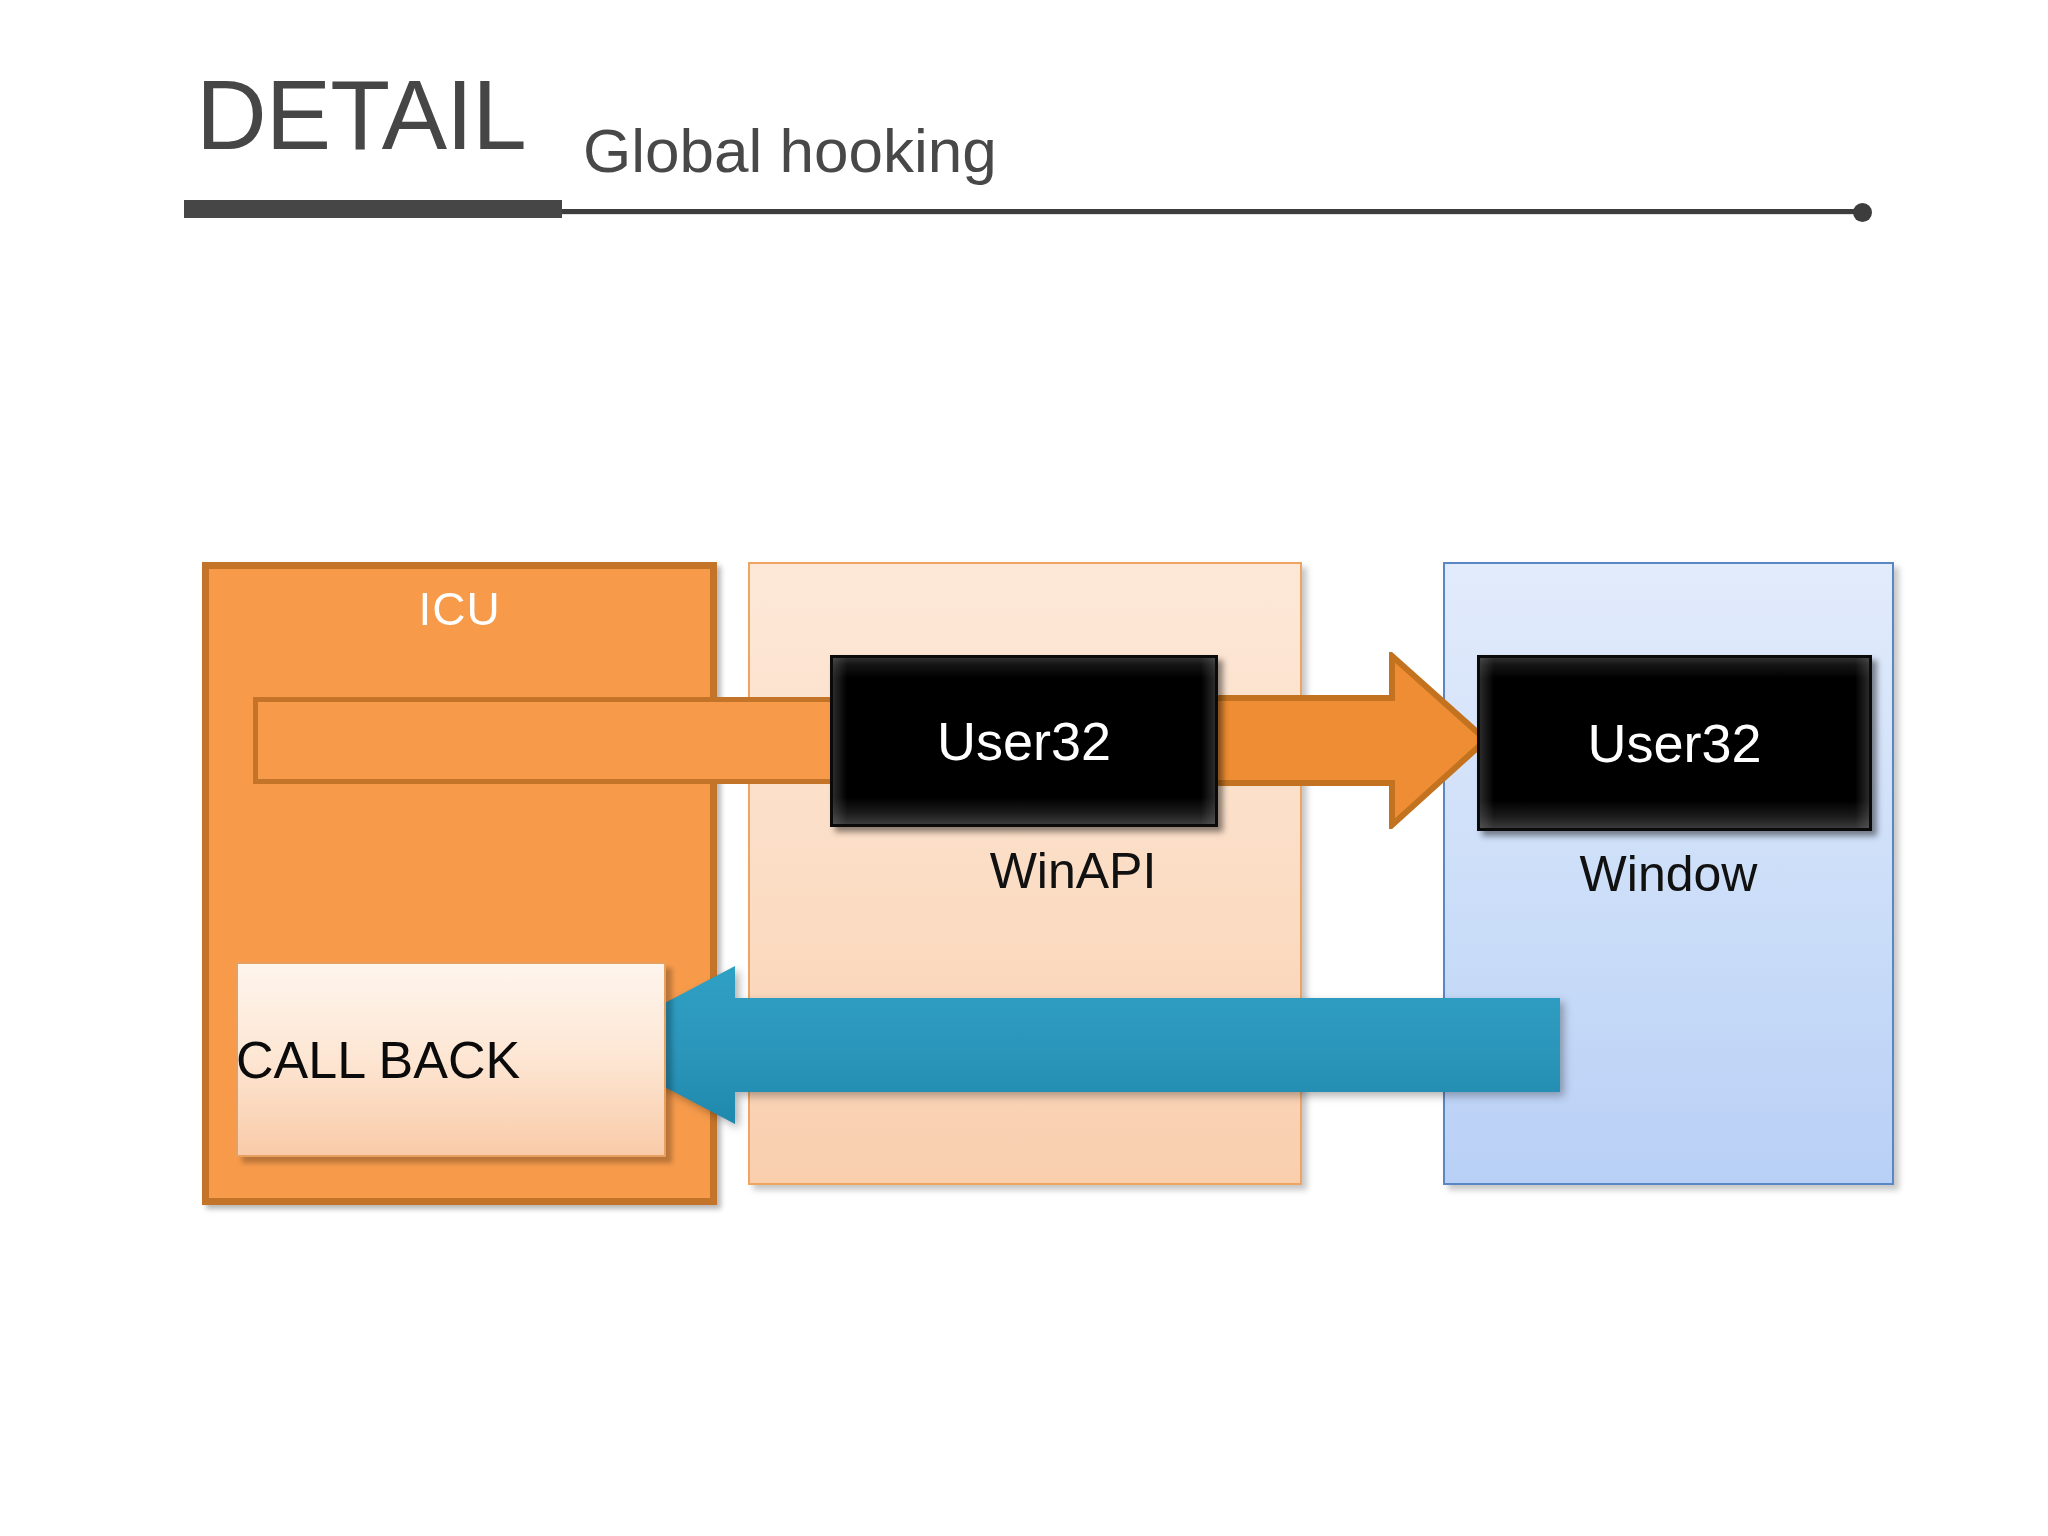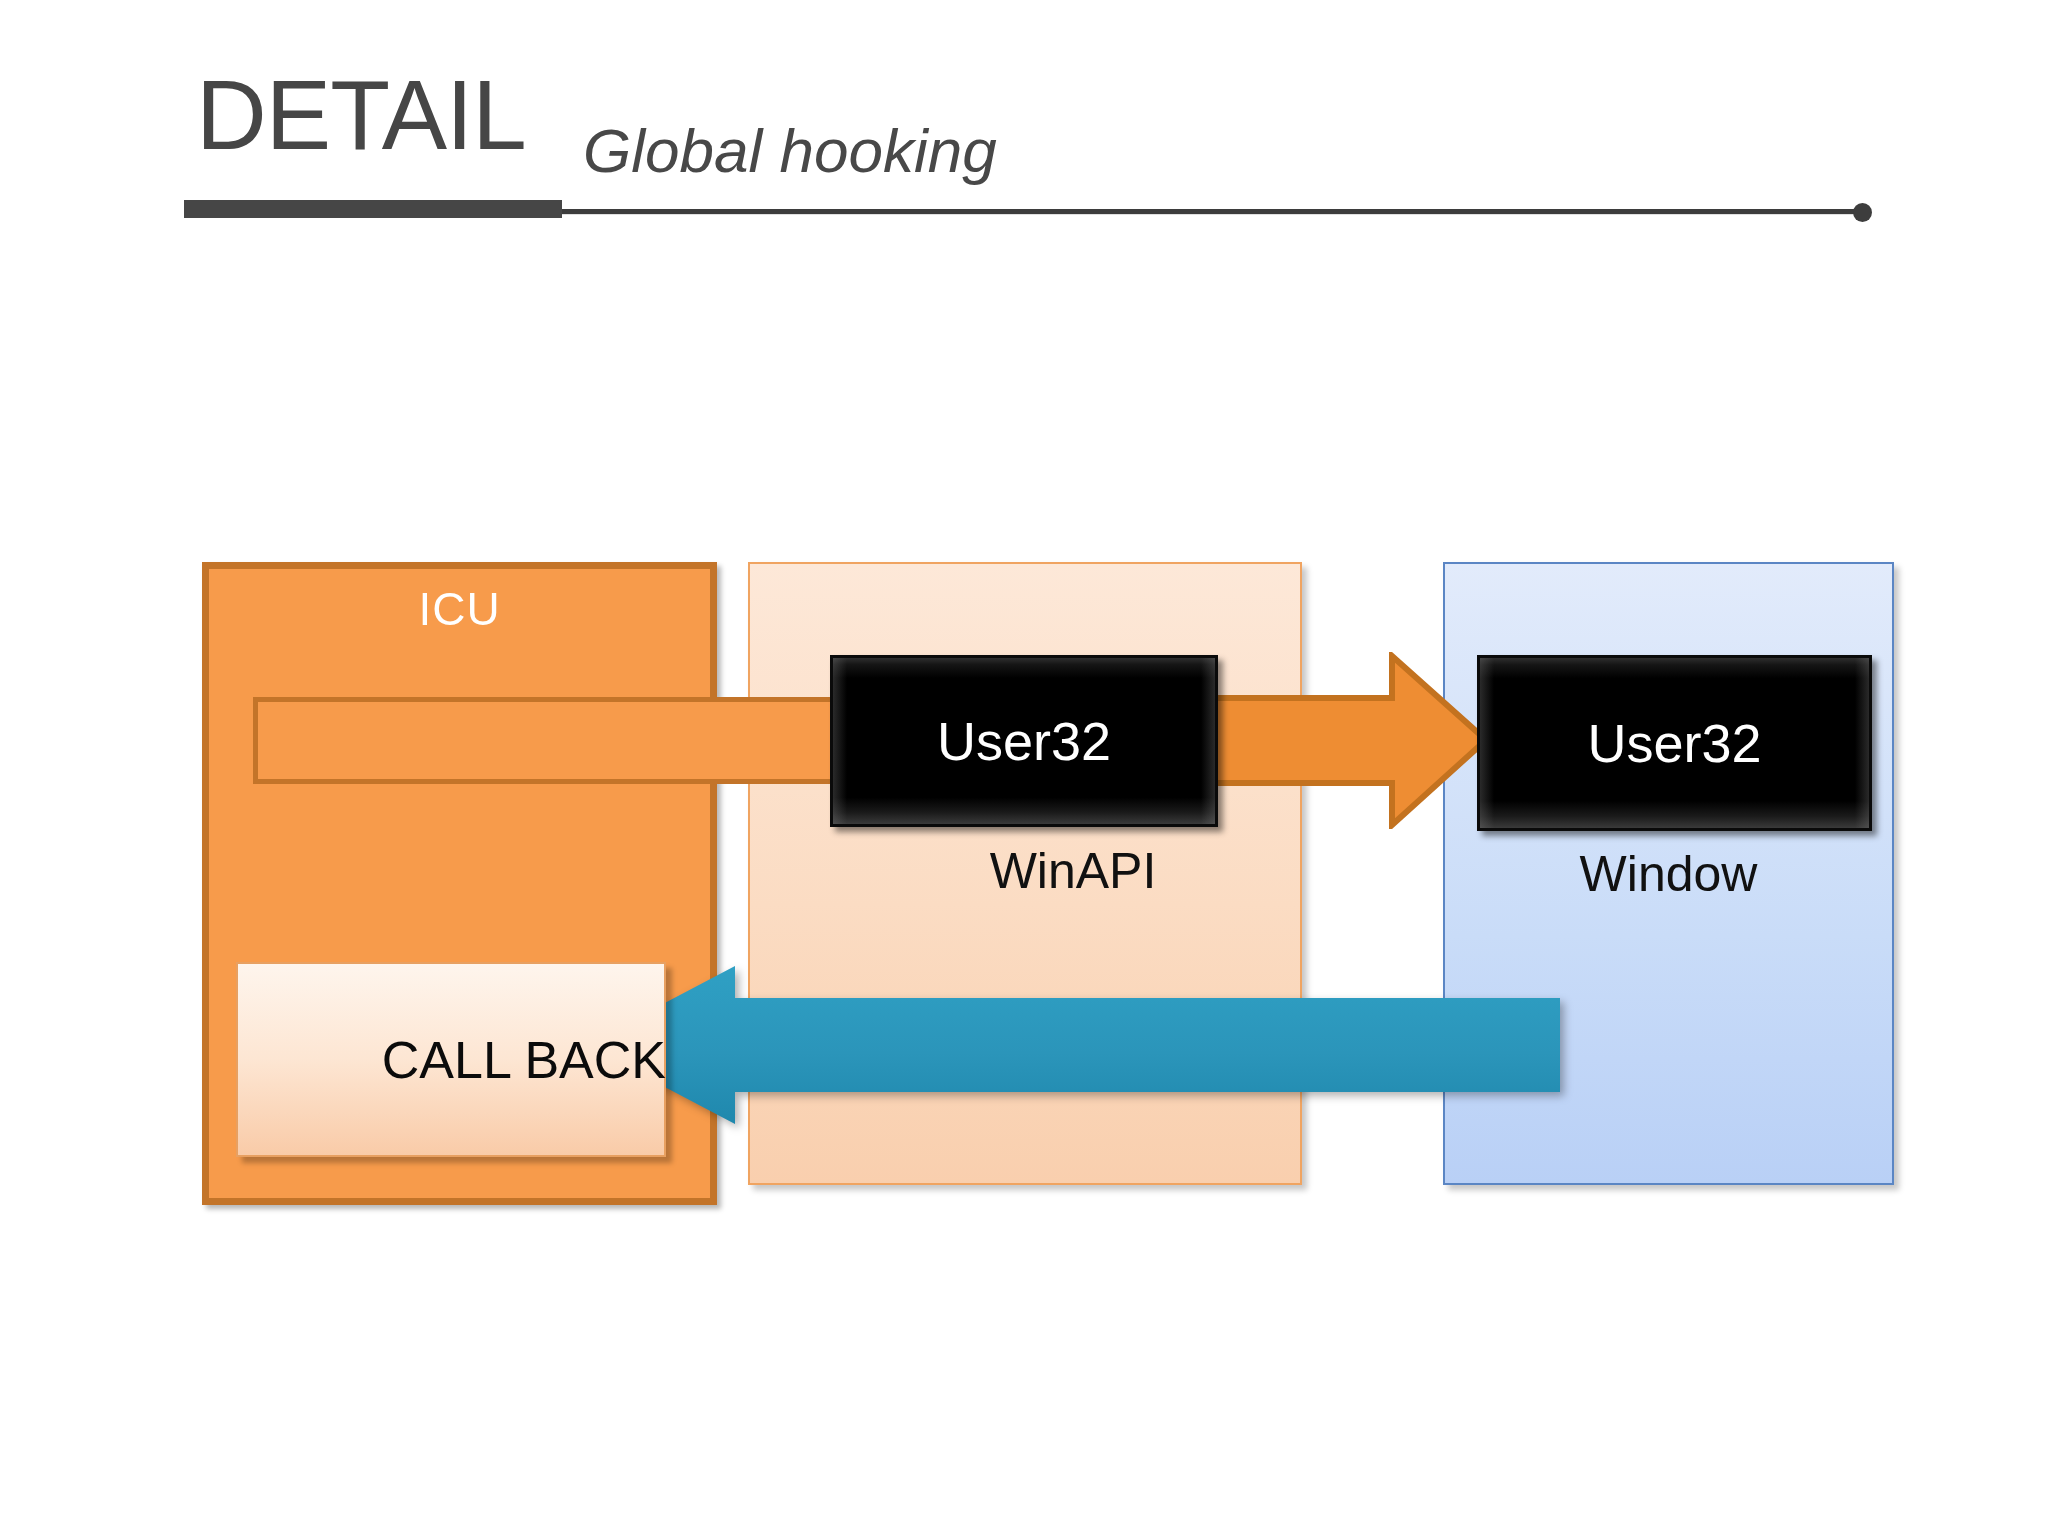--- a/index.html
+++ b/index.html
@@ -36,21 +36,20 @@
   #title-sub {
     position: absolute;
     left: 583px;
     top: 120px;
     font-size: 62px;
     line-height: 1;
     font-weight: 400;
     color: #484848;
     white-space: nowrap;
     font-family: "Liberation Sans", sans-serif;
-    font-style: italic;
   }
   #title-underline-bar {
     position: absolute;
     left: 184px;
     top: 200px;
     width: 378px;
     height: 18px;
     background: #464646;
   }
   #header-rule {
@@ -192,21 +191,21 @@
     background: linear-gradient(180deg, #FEF5ED 0%, #FDE6D3 50%, #F9CBA8 100%);
     border: 2px solid #E8A061;
     box-sizing: border-box;
     box-shadow: 6px 6px 5px rgba(0,0,0,0.25);
   }
   #callback-label {
     position: absolute;
     left: 236px;
     top: 1030px;
     width: 430px;
-    text-align: right;
+    text-align: left;
     font-size: 52px;
     color: #0b0b0b;
     font-family: "Liberation Sans", sans-serif;
   }
 
   
   .user32-box {
     position: absolute;
     background:
       linear-gradient(180deg, #2e2e2e 0%, #151515 4%, #000000 12%, #000000 84%, #1a1a1a 93%, #3a3a3a 100%);

